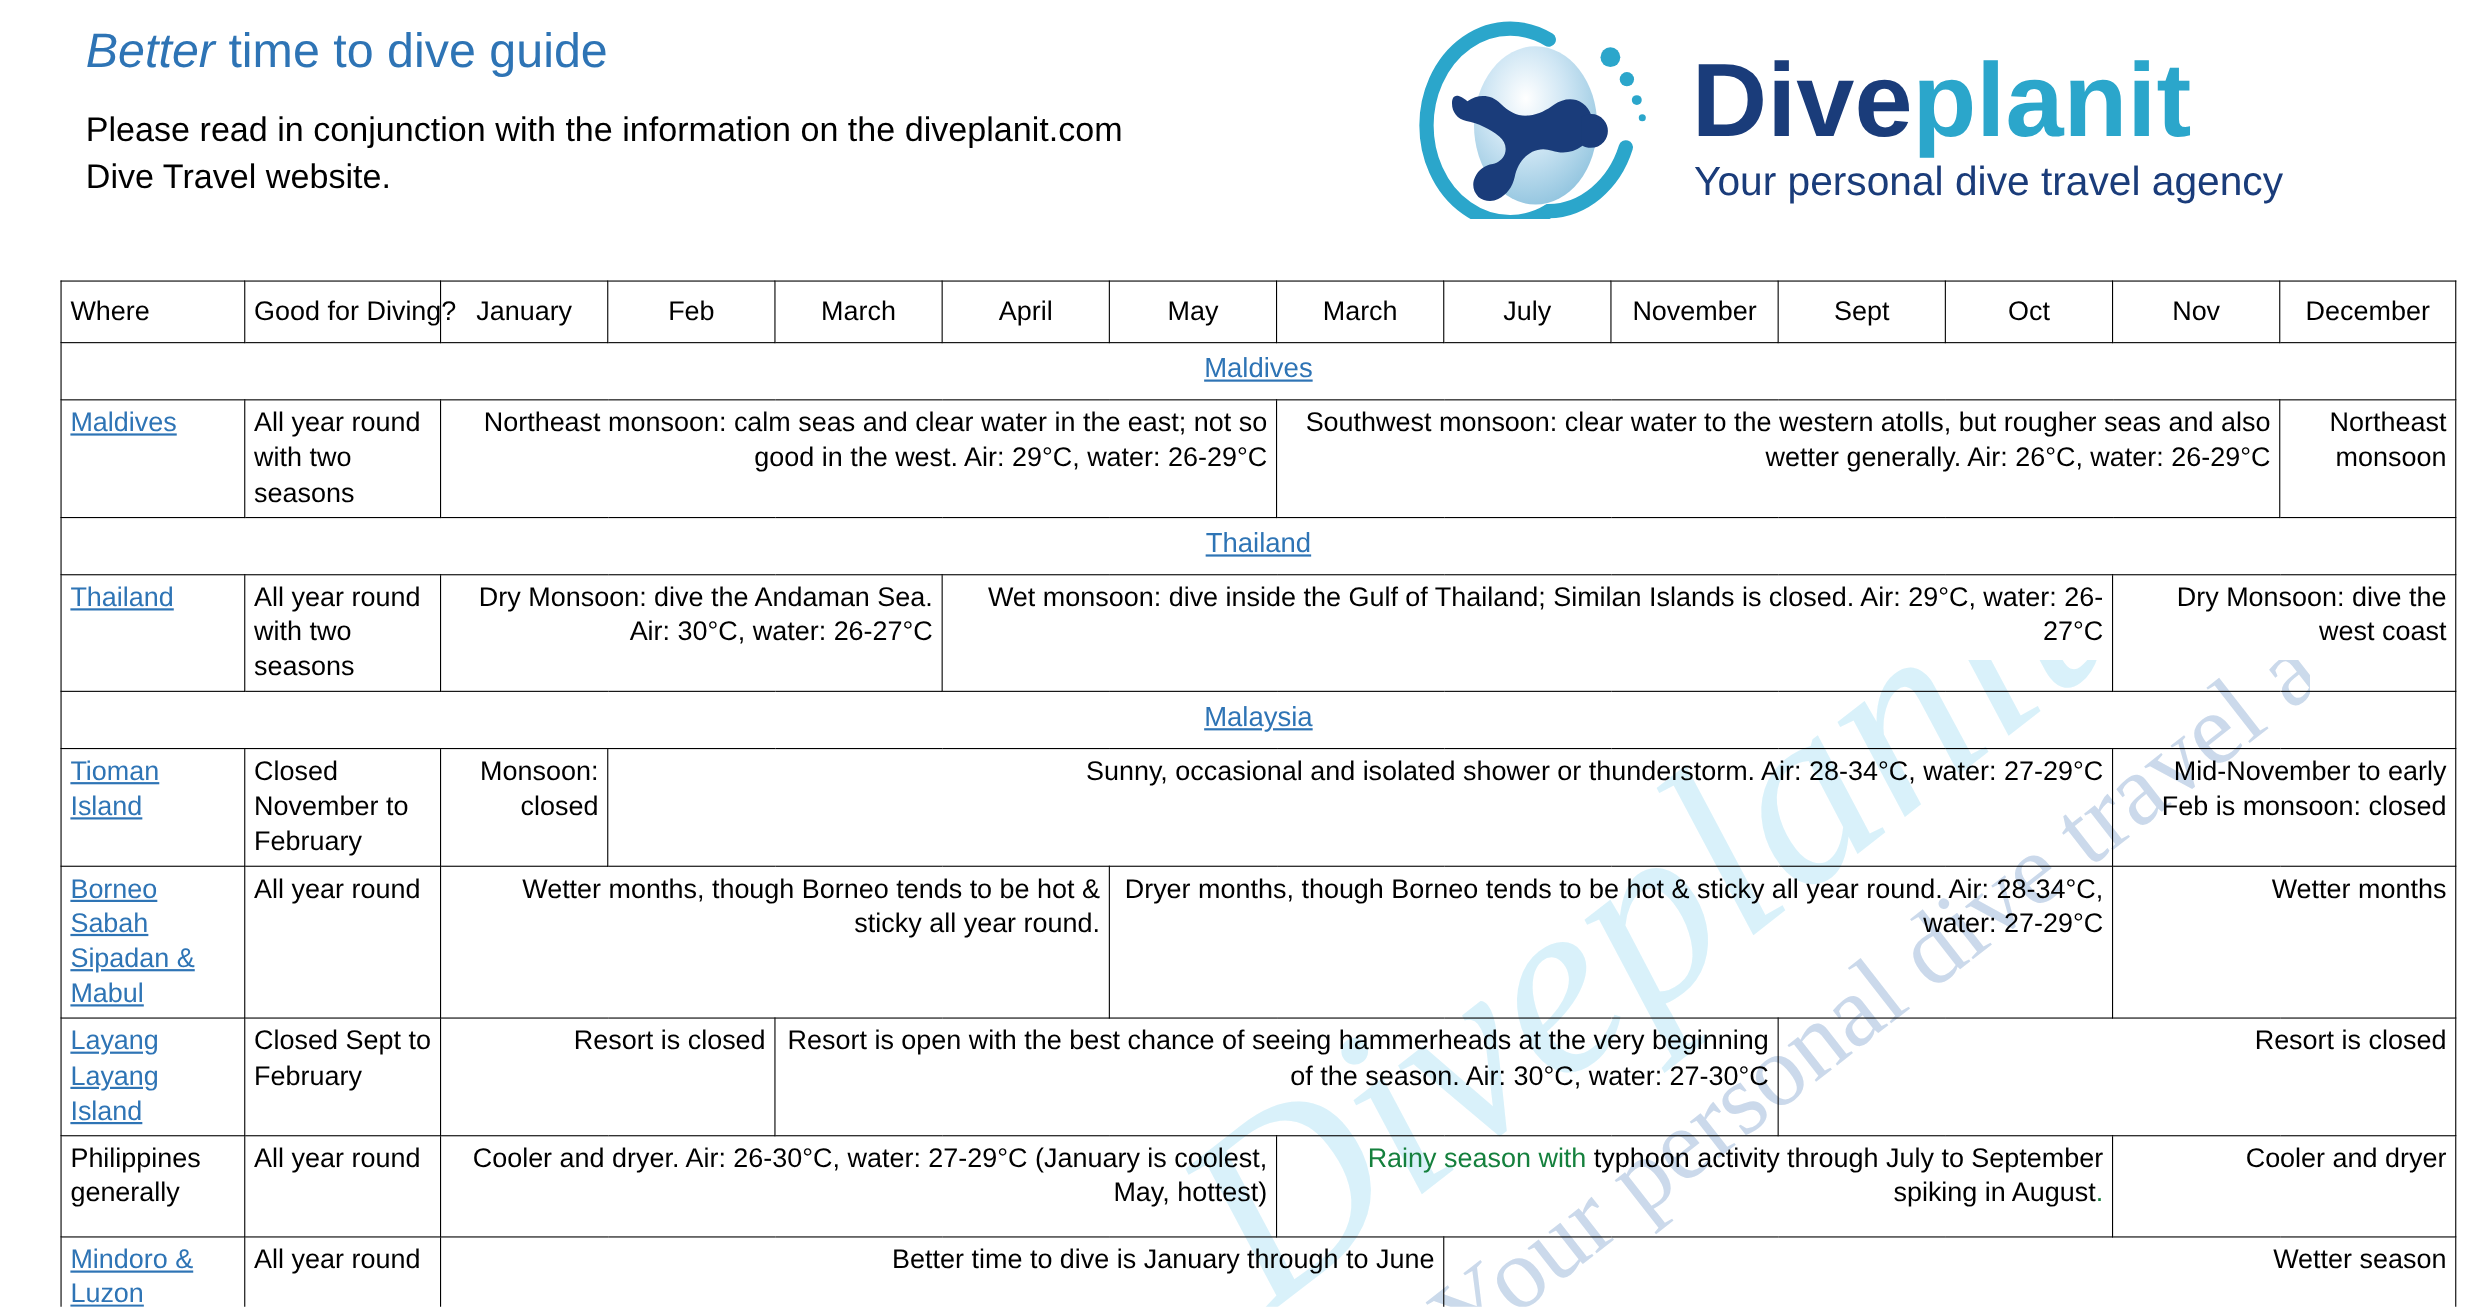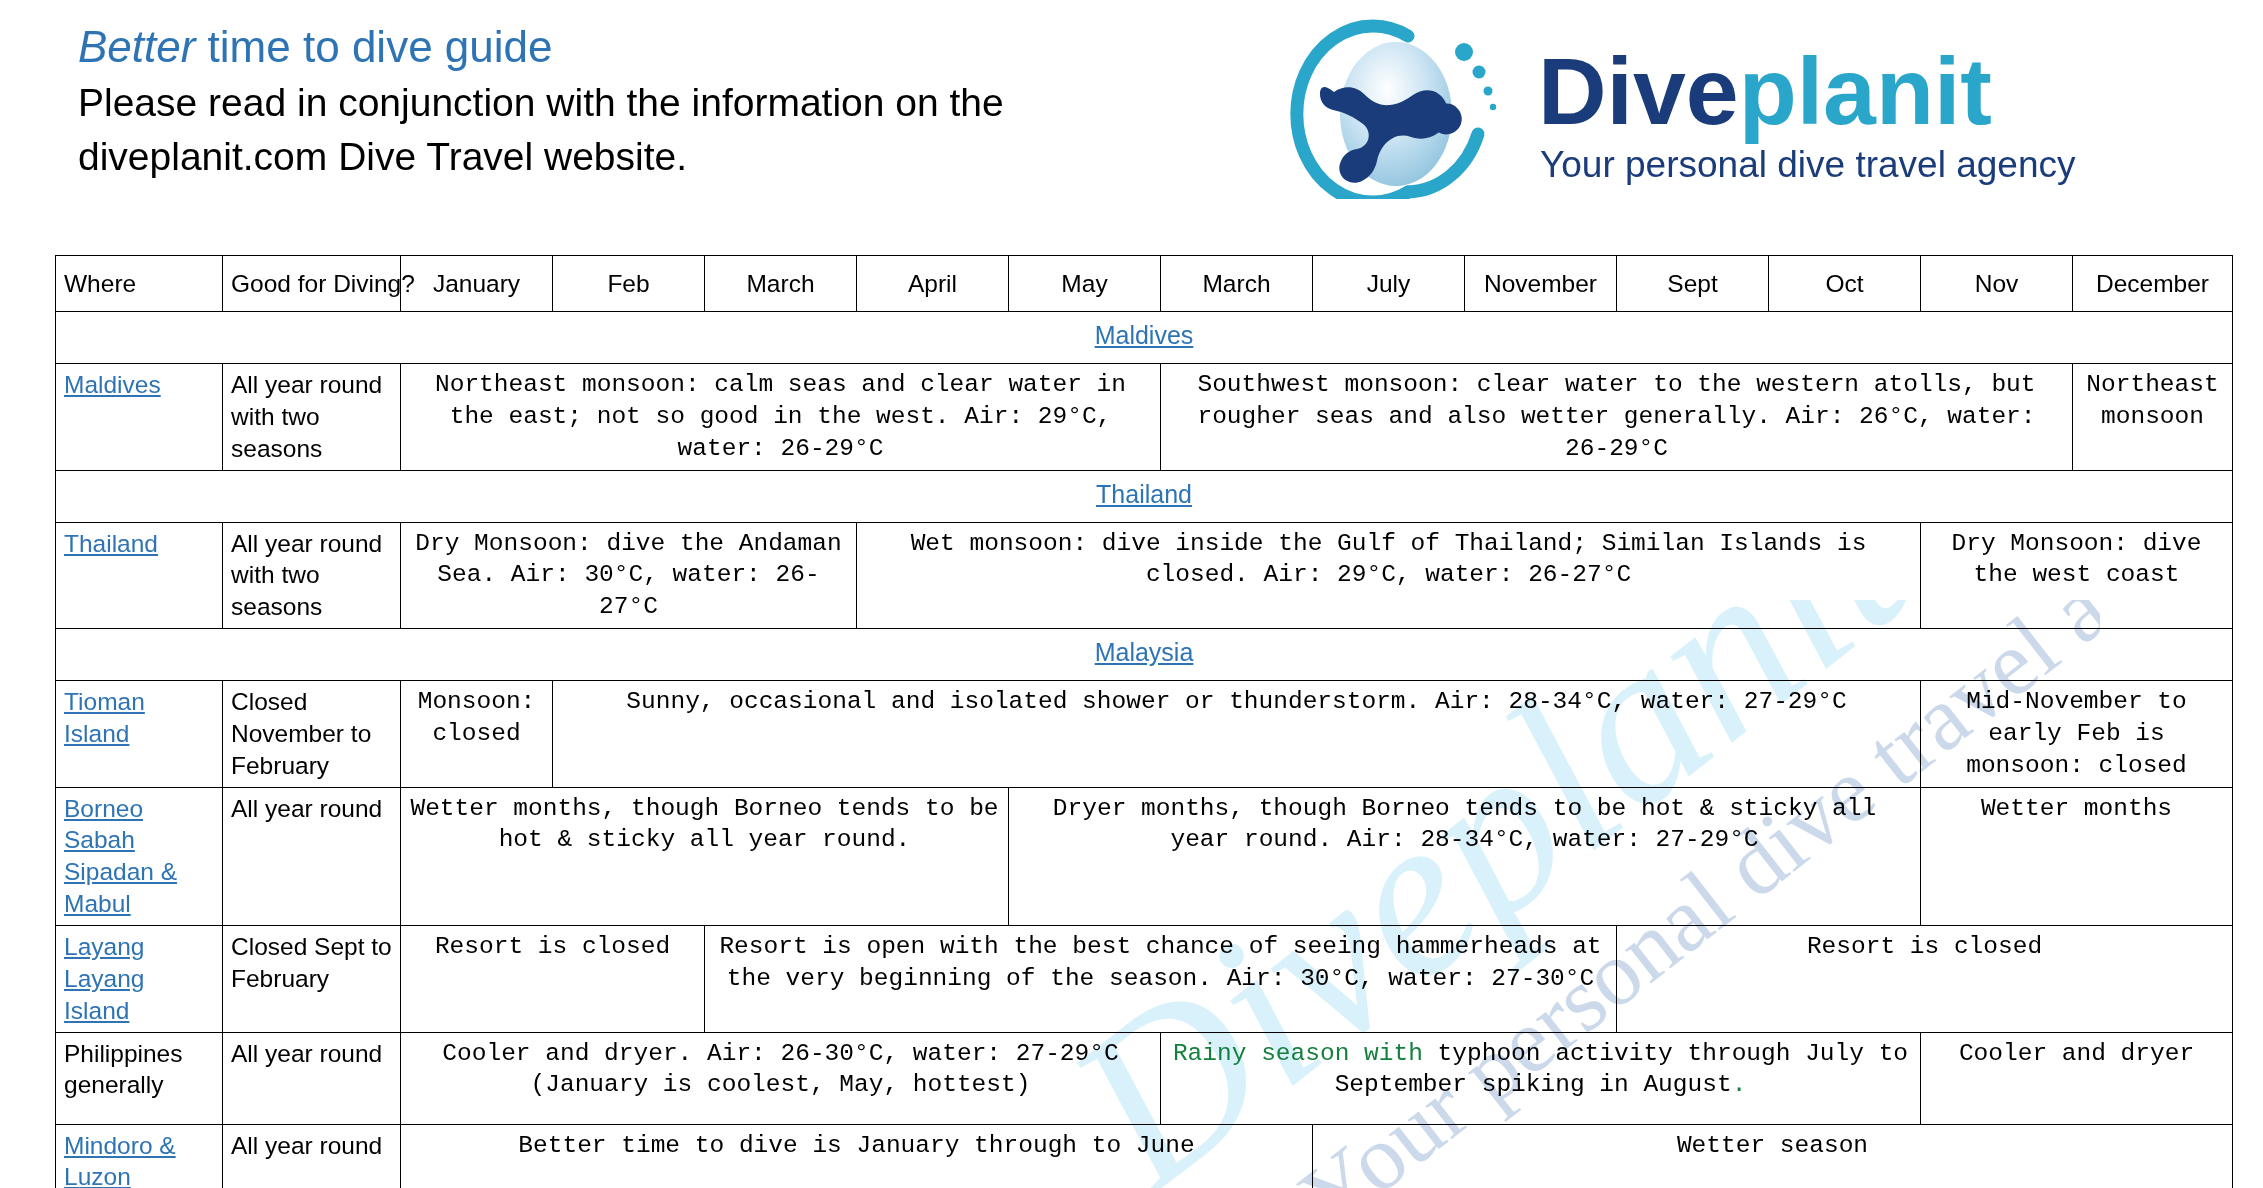--- a/index.html
+++ b/index.html
@@ -38,24 +38,24 @@
   #page-title {
     font-size: 44px;
     color: #2e74b5;
     font-weight: 400;
     line-height: 1.12;
     margin: 12px 0 0 0;
     white-space: nowrap;
   }
   #page-title .em { font-style: italic; }
   #page-subtitle {
-    font-size: 39px;
+    font-size: 31px;
     color: #000000;
     line-height: 1.38;
-    margin-top: 5px;
+    margin-top: 26px;
     max-width: 1010px;
   }
   #logo-wrap {
     flex: 1 1 auto;
     display: flex;
     justify-content: flex-start;
     padding-left: 30px;
     padding-top: 4px;
   }
   #logo { display: block; }
@@ -93,21 +93,21 @@
   }
   .section-link {
     color: #2e74b5;
     text-decoration: underline;
     font-size: 25px;
   }
 
   tr.data td { height: 92px; }
   td.where { text-align: left; vertical-align: top; }
   td.good { text-align: left; vertical-align: top; }
-  td.span { text-align: center; vertical-align: top; font-family: Liberation Mono, monospace; }
+  td.span { text-align: right; vertical-align: top; }
 
   a.placelink {
     color: #2e74b5;
     text-decoration: underline;
   }
   .blue { color: #15803d; }
   .red  { color: #000000; }
   .black { color: #000000; }
 
   

